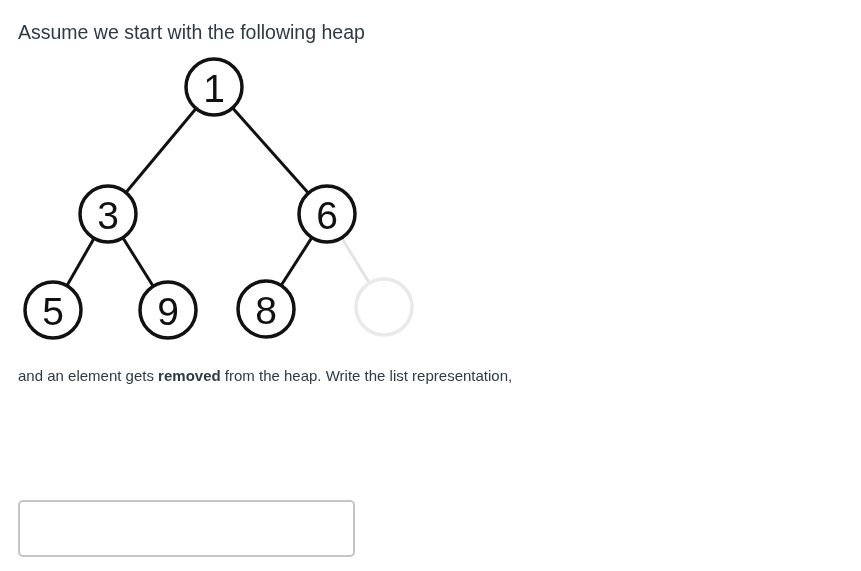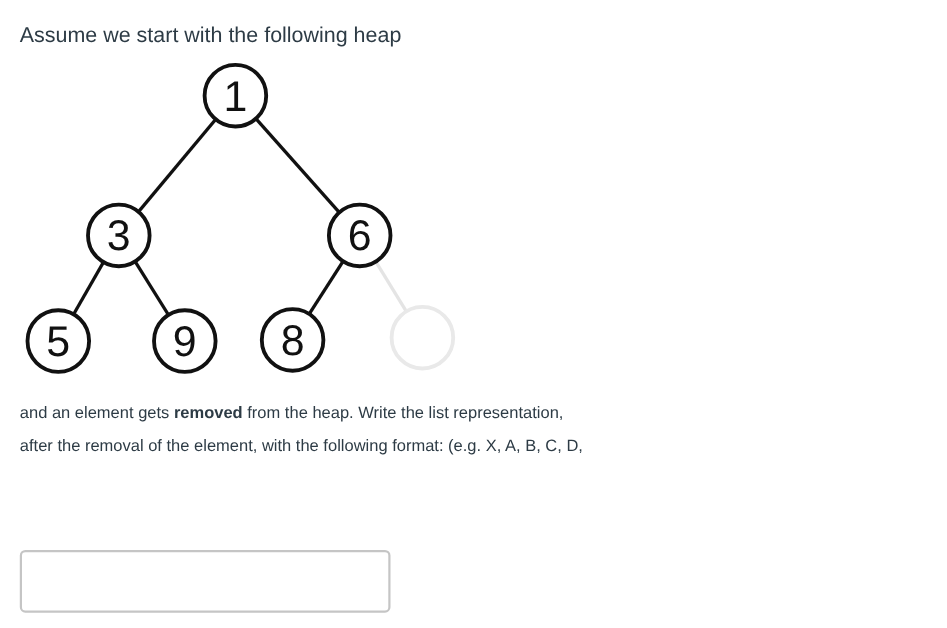--- a/index.html
+++ b/index.html
@@ -87,16 +87,15 @@
     <text x="53" y="255" text-anchor="middle" dominant-baseline="central" dy="1">5</text>
     <circle cx="168" cy="255" r="28" fill="#ffffff" stroke="#111111" stroke-width="3.5"></circle>
     <text x="168" y="255" text-anchor="middle" dominant-baseline="central" dy="1">9</text>
     <circle cx="266" cy="254" r="28" fill="#ffffff" stroke="#111111" stroke-width="3.5"></circle>
     <text x="266" y="254" text-anchor="middle" dominant-baseline="central" dy="1">8</text>
     <circle cx="384" cy="252" r="28" fill="#ffffff" stroke="#e9e9e9" stroke-width="3.5"></circle>
   </svg>
 
 <div class="question-body">
   <div class="qline"><span>and an element gets </span><span class="bold">removed</span><span> from the heap. Write the list representation,</span></div>
-  <div class="qline">after the removal of the element, with the following format: (e.g. X, A, B, C, D,</div>
 </div>
 
 <input type="text" class="answer-input" placeholder="" style="">
 
 </body></html>

